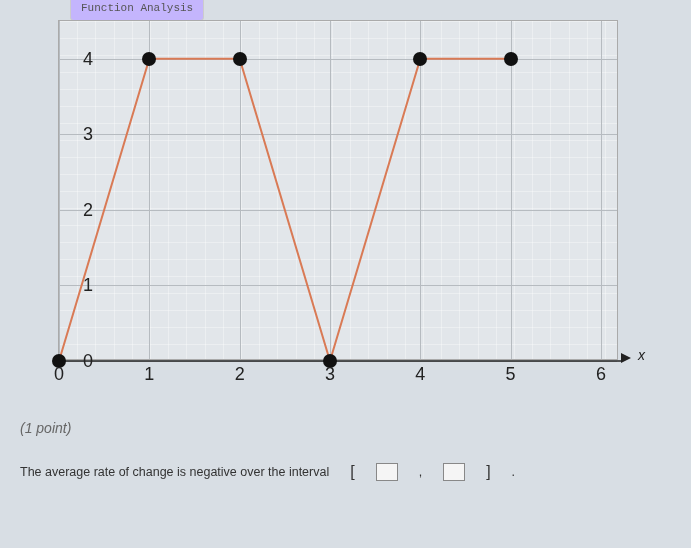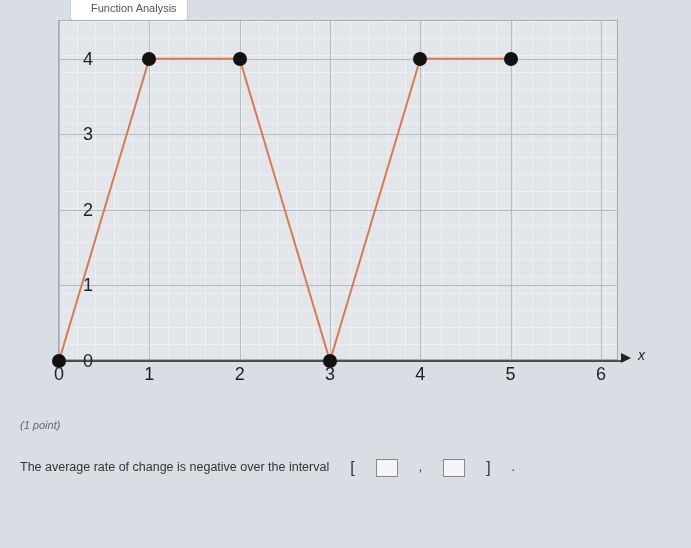--- a/index.html
+++ b/index.html
@@ -15,25 +15,26 @@
   .tabs {
     position: absolute;
     top: 0;
     left: 70px;
     display: flex;
     gap: 8px;
     font-size: 11px;
     color: #555;
   }
   .tab {
-    padding: 2px 10px 6px 20px;
-    background: #ffffff;
+    padding: 2px 10px 6px 10px;
+    background: #c4b5fd;
     border-radius: 0 0 4px 4px;
     border: 1px solid #ccc;
     border-top: none;
+    font-family: Liberation Mono, monospace;
   }
   .chart-area {
     position: absolute;
     left: 20px;
     top: 20px;
     width: 640px;
     height: 380px;
   }
   .plot {
     position: absolute;
@@ -97,21 +98,21 @@
     top: 408px;
     width: 650px;
     font-size: 12px;
     color: #444;
     line-height: 1.45;
   }
   .points {
     font-style: italic;
     color: #666;
     margin-top: 10px;
-    font-size: 11px;
+    font-size: 14px;
   }
   .answer-row {
     margin-top: 22px;
     font-size: 12.5px;
     color: #333;
     display: flex;
     align-items: center;
     gap: 21px;
   }
   .bracket { font-size: 16px; }

